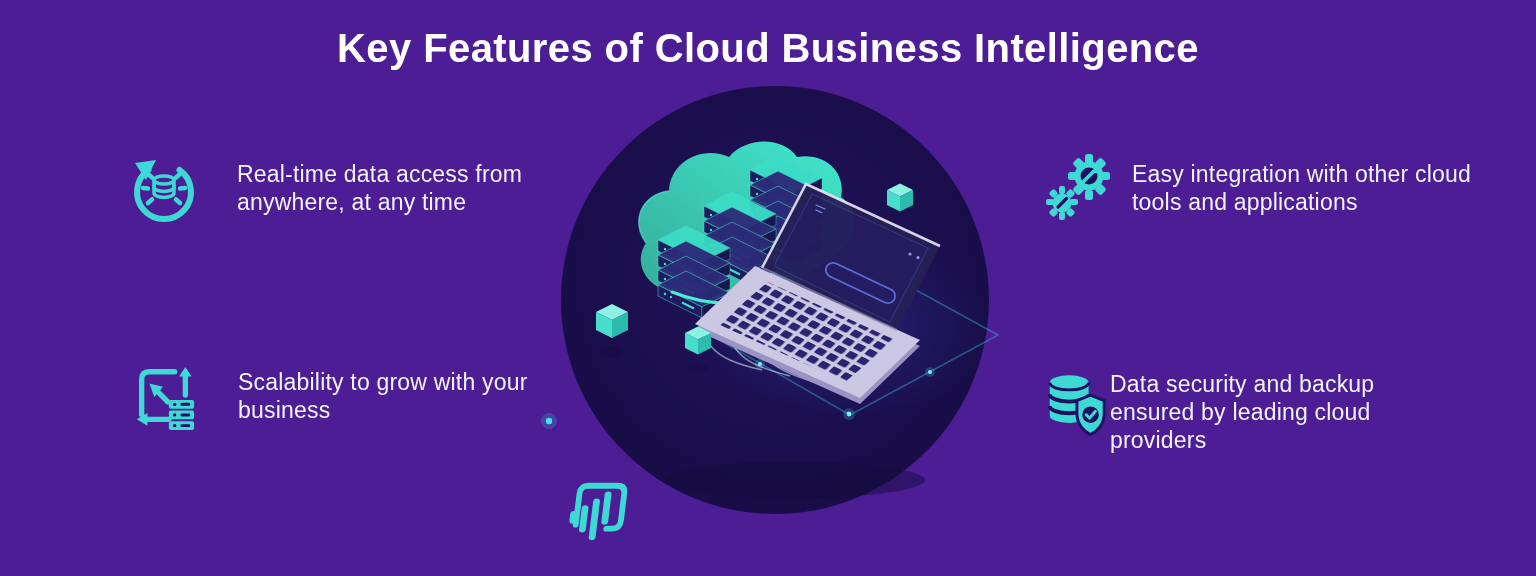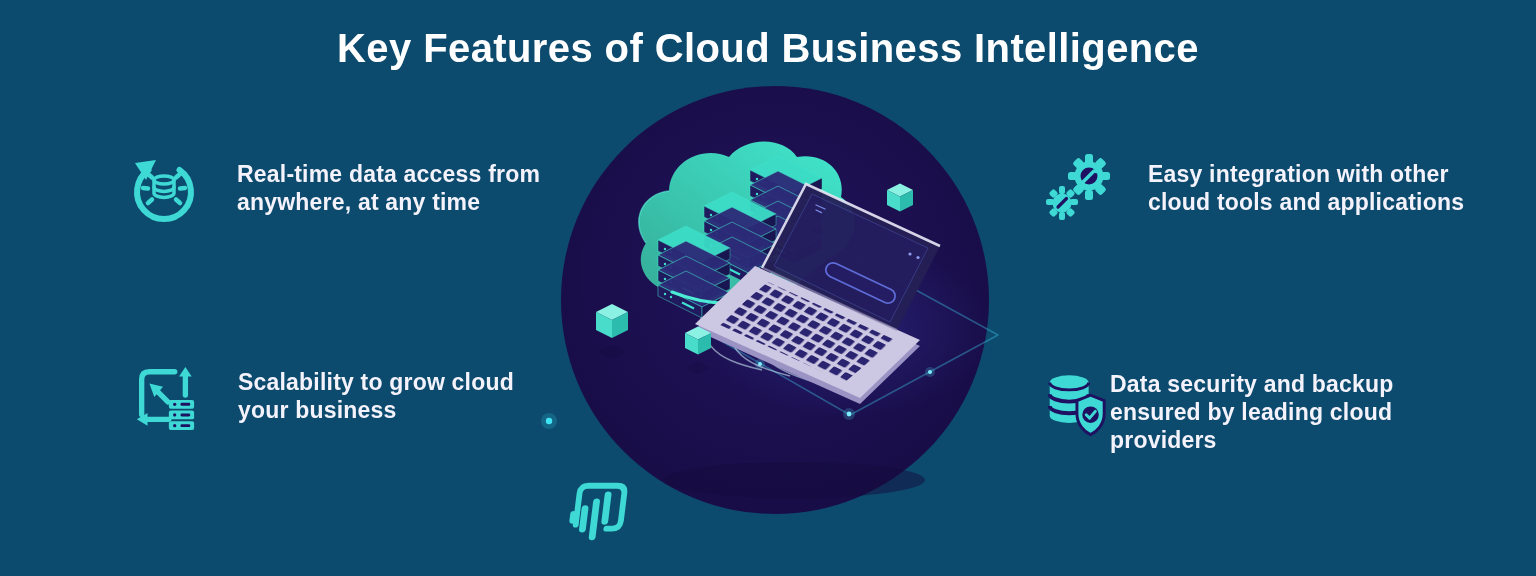--- a/index.html
+++ b/index.html
@@ -1,25 +1,25 @@
 <!DOCTYPE html>
 <html><head>
 <meta charset="utf-8">
 <style>
   html,body{margin:0;padding:0;background:#1f1161;}
-  .canvas{position:relative;width:1536px;height:576px;overflow:hidden;background:#0c4a6e;
+  .canvas{position:relative;width:1536px;height:576px;overflow:hidden;background:#4c1d95;
           font-family:"Liberation Sans",sans-serif;}
   .title{position:absolute;top:26px;left:0;width:100%;text-align:center;margin:0;
          color:#ffffff;font-size:40px;font-weight:700;letter-spacing:.4px;}
   .feature{position:absolute;display:flex;align-items:flex-start;}
   .feature .ic{flex:none;}
-  .ftext{margin:0;color:#f4f3fb;font-size:23px;font-weight:700;line-height:28px;letter-spacing:.2px;}
+  .ftext{margin:0;color:#f4f3fb;font-size:23px;font-weight:400;line-height:28px;letter-spacing:.2px;}
   .f1{left:128px;top:150px;} .f1 .ftext{margin-left:37px;margin-top:10px;width:320px;}
   .f2{left:130px;top:360px;} .f2 .ftext{margin-left:40px;margin-top:8px;width:300px;}
-  .f3{left:1040px;top:150px;} .f3 .ftext{margin-left:28px;margin-top:10px;width:340px;}
+  .f3{left:1040px;top:150px;} .f3 .ftext{margin-left:12px;margin-top:10px;width:340px;}
   .f4{left:1040px;top:368px;} .f4 .ftext{margin-left:0;margin-top:2px;width:310px;}
   .f5{left:560px;top:478px;} .f5 .ftext{margin-left:18px;margin-top:14px;width:370px;}
   .hero{position:absolute;left:535px;top:70px;width:480px;height:506px;pointer-events:none;}
 </style>
 </head>
 <body>
 
 <div class="canvas">
 
   <h1 class="title">Key Features of Cloud Business Intelligence</h1>
@@ -249,21 +249,21 @@
             <circle cx="46" cy="45.5" r="1.7"></circle>
               <rect x="52" y="44" width="10" height="3" rx="1.2"></rect>
             <circle cx="46" cy="56.5" r="1.7"></circle>
               <rect x="52" y="55" width="10" height="3" rx="1.2"></rect>
             <circle cx="46" cy="67.5" r="1.7"></circle>
               <rect x="52" y="66" width="10" height="3" rx="1.2"></rect>
           </g>
         </g>
       </svg>
     </span>
-    <p class="ftext">Scalability to grow cloud your business</p>
+    <p class="ftext">Scalability to grow with your business</p>
   </section>
 
   <section class="feature f3">
     <span class="ic">
       <svg width="80" height="70" viewBox="0 0 78 70">
         <g fill="#3ed9d4">
           <g>
             <rect x="44" y="4" width="8" height="10" rx="2.5"></rect>
               <rect x="44" y="40" width="8" height="10" rx="2.5"></rect>
             <rect x="27" y="22" width="10" height="8" rx="2.5"></rect>

